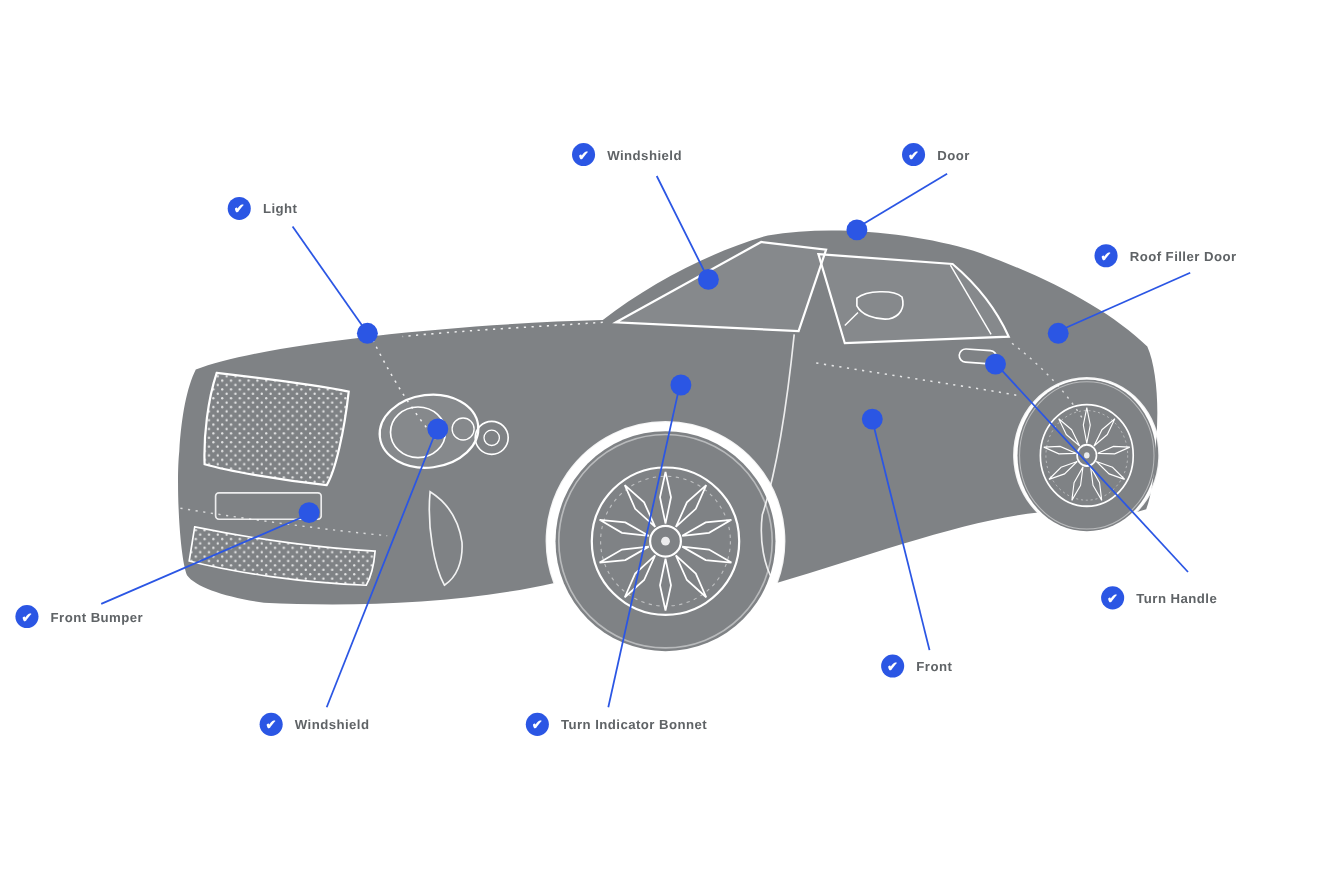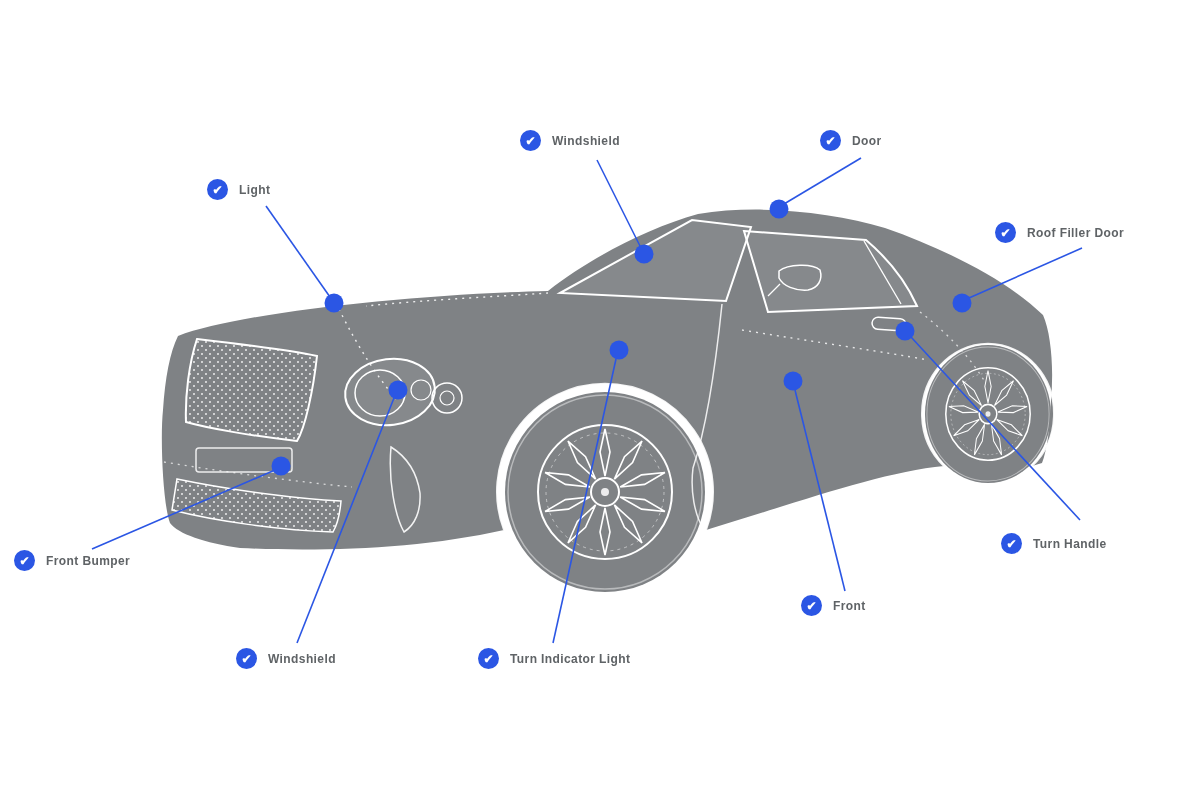--- a/index.html
+++ b/index.html
@@ -190,16 +190,16 @@
       <div class="part-label" style="left: 801px; top: 595px;">
         <span class="badge">✔</span>
         <span class="txt">Front</span>
       </div>
       <div class="part-label" style="left: 236px; top: 648px;">
         <span class="badge">✔</span>
         <span class="txt">Windshield</span>
       </div>
       <div class="part-label" style="left: 478px; top: 648px;">
         <span class="badge">✔</span>
-        <span class="txt">Turn Indicator Light</span>
+        <span class="txt">Turn Indicator Bonnet</span>
       </div>
     </div>
 </div>
 
 </body></html>

